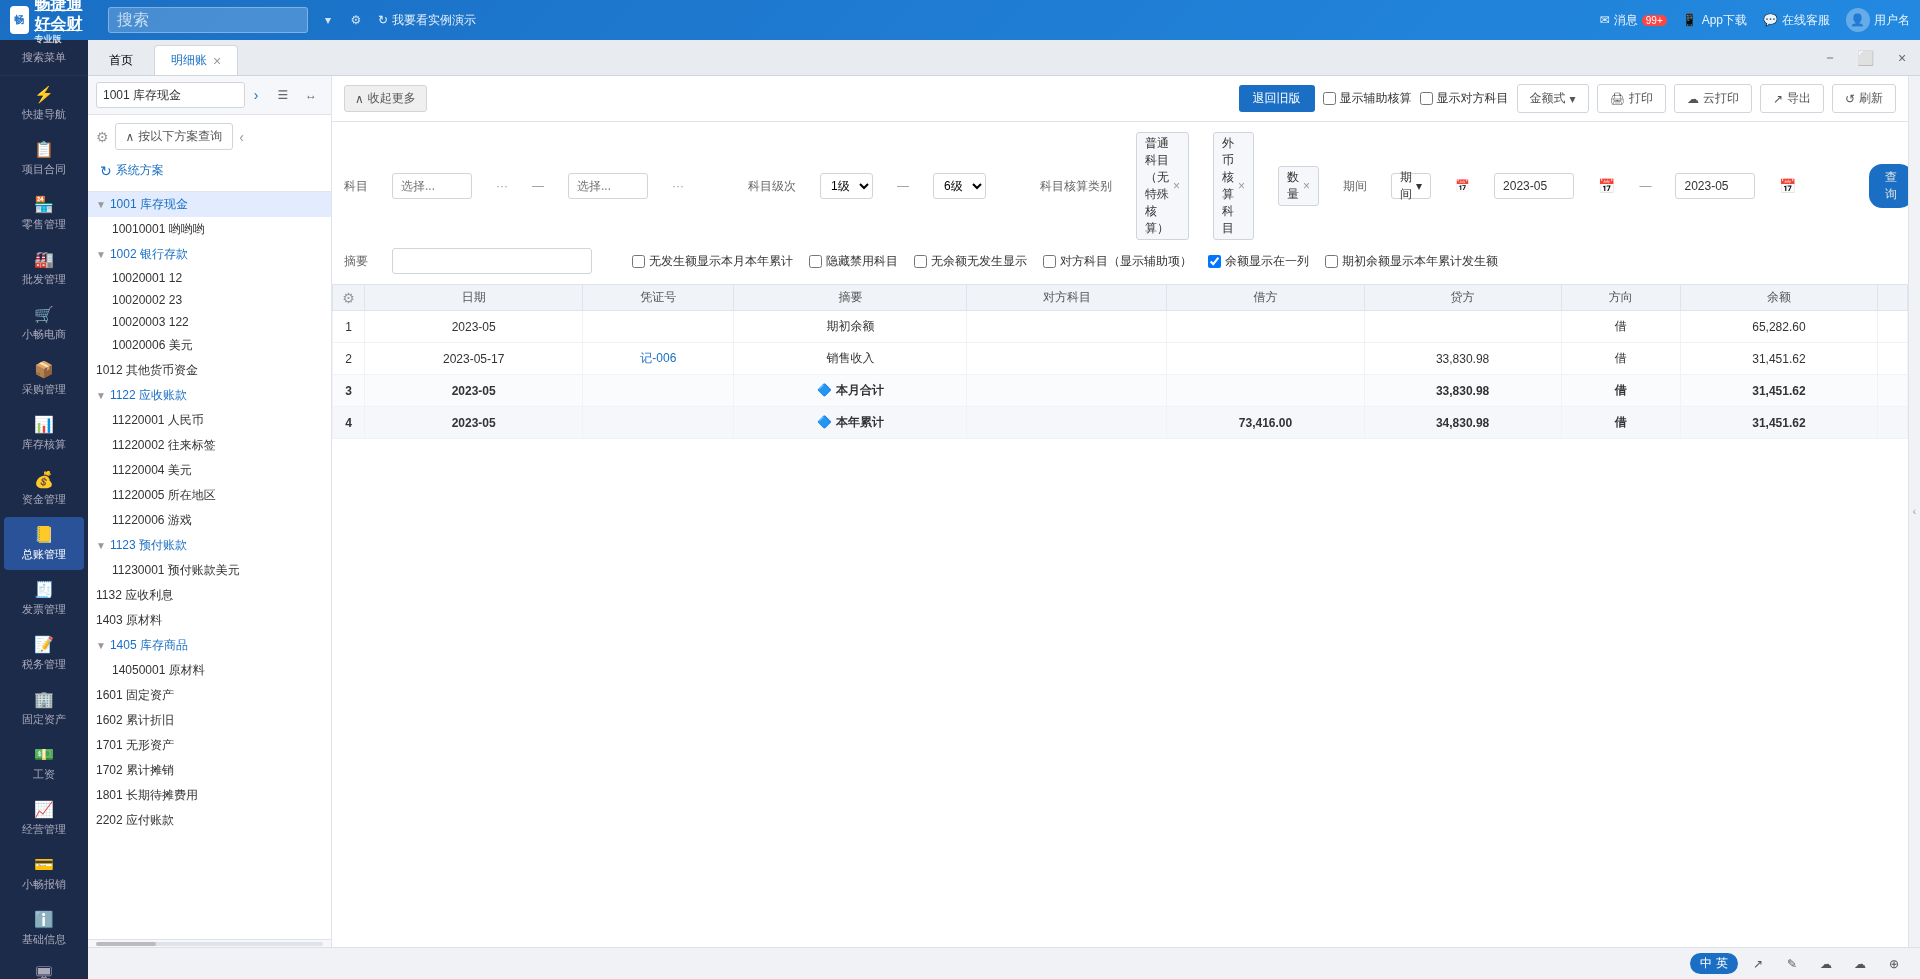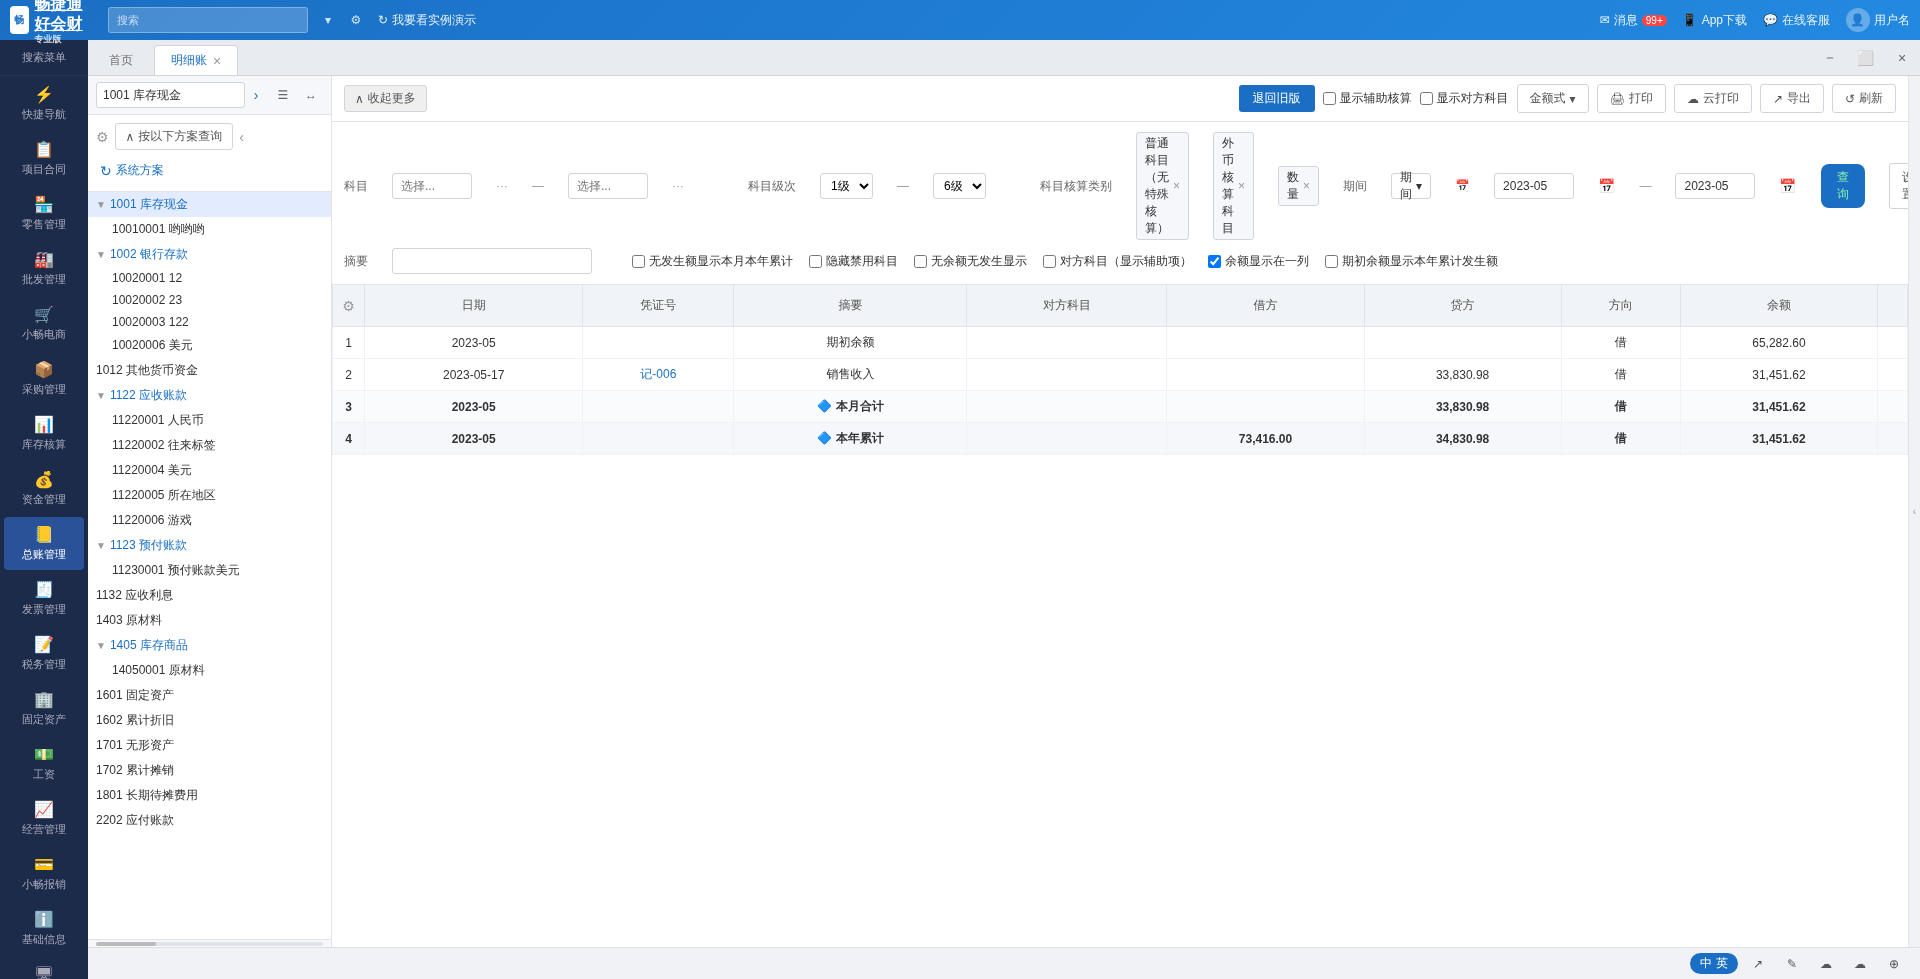--- a/index.html
+++ b/index.html
@@ -50,21 +50,21 @@
       align-items: center;
       padding: 0 8px;
       color: white;
       font-size: 12px;
     }
     .top-bar-search input {
       background: transparent;
       border: none;
       outline: none;
       color: white;
-      font-size: 11px;
+      font-size: 16px;
       width: 100%;
     }
     .top-bar-search input::placeholder { color: rgba(255,255,255,0.7); }
     .top-bar-controls {
       display: flex;
       align-items: center;
       gap: 4px;
       margin-left: 8px;
     }
     .top-bar-btn {
@@ -175,21 +175,21 @@
       position: relative;
     }
     .tab {
       height: 30px;
       padding: 0 16px;
       display: flex;
       align-items: center;
       gap: 6px;
       cursor: pointer;
       font-size: 12px;
-      color: #737373;
+      color: #000000;
       border-radius: 4px 4px 0 0;
       border: 1px solid transparent;
       border-bottom: none;
       margin-left: 4px;
     }
     .tab.active {
       background: white;
       color: #1a6fc4;
       border-color: #d0d5dc;
       border-bottom-color: white;
@@ -390,26 +390,27 @@
       border: 1px solid #d0d5dc;
       border-radius: 3px;
       padding: 0 8px;
       height: 26px;
       font-size: 12px;
       background: white;
       cursor: pointer;
     }
     .btn-query {
       background: #1a6fc4;
-      color: #86efac;
+      color: #e5e5e5;
       border: none;
       padding: 5px 16px;
-      border-radius: 8px;
-      cursor: pointer;
-      font-size: 12px;
+      border-radius: 13px;
+      cursor: pointer;
+      font-size: 12px;
+      margin-left: 48px;
     }
     .btn-settings {
       background: white;
       color: #555;
       border: 1px solid #d0d5dc;
       padding: 5px 12px;
       border-radius: 3px;
       cursor: pointer;
       font-size: 12px;
     }
@@ -465,21 +466,21 @@
     .table-area::-webkit-scrollbar-thumb { background: #ccc; border-radius: 3px; }
     table {
       width: 100%;
       border-collapse: collapse;
       font-size: 12px;
     }
     thead tr {
       background: #f0f4f8;
     }
     th {
-      padding: 12px 10px;
+      padding: 4px 10px;
       text-align: center;
       font-weight: 500;
       color: #555;
       border-bottom: 1px solid #e0e4ea;
       border-right: 1px solid #e0e4ea;
       white-space: nowrap;
     }
     th:first-child { border-left: 1px solid #e0e4ea; }
     td {
       padding: 7px 10px;

